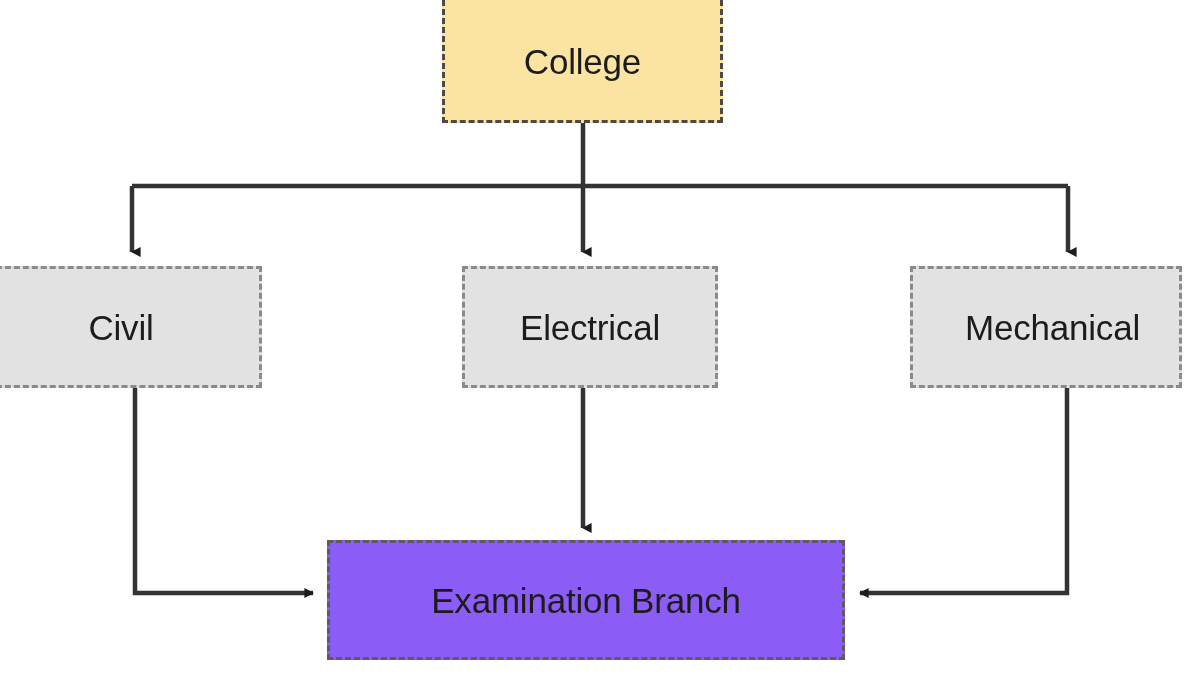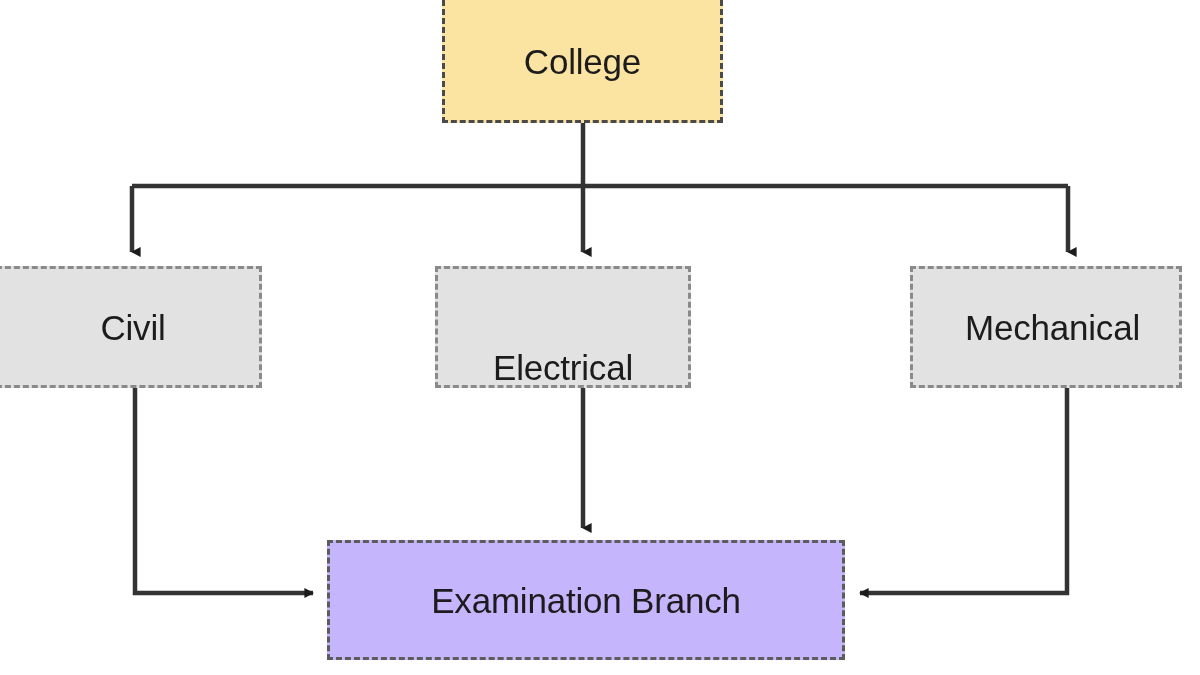--- a/index.html
+++ b/index.html
@@ -65,39 +65,38 @@
     height: 122px;
     background: #e2e2e2;
     border-color: #8a8a8a;
   }
   #node-civil {
     left: -22px;
     width: 284px;
   }
   #node-civil .node-label {
     position: relative;
-    left: 13px;
+    left: 1px;
   }
   #node-electrical {
-    left: 435px;
+    left: 462px;
     width: 256px;
-    align-items: flex-end;
   }
   #node-mechanical {
     left: 910px;
     width: 272px;
     padding-left: 13px;
   }
   
   #node-examination-branch {
     left: 327px;
     top: 540px;
     width: 518px;
     height: 120px;
-    background: #c4b5fd;
+    background: #8b5cf6;
     border-color: #5c5c5c;
   }
 </style>
 </head>
 <body>
 
 <div id="diagram-canvas">
 
   <svg id="connector-layer" viewBox="0 0 1200 675" width="1200" height="675" xmlns="http://www.w3.org/2000/svg">
     <defs>

